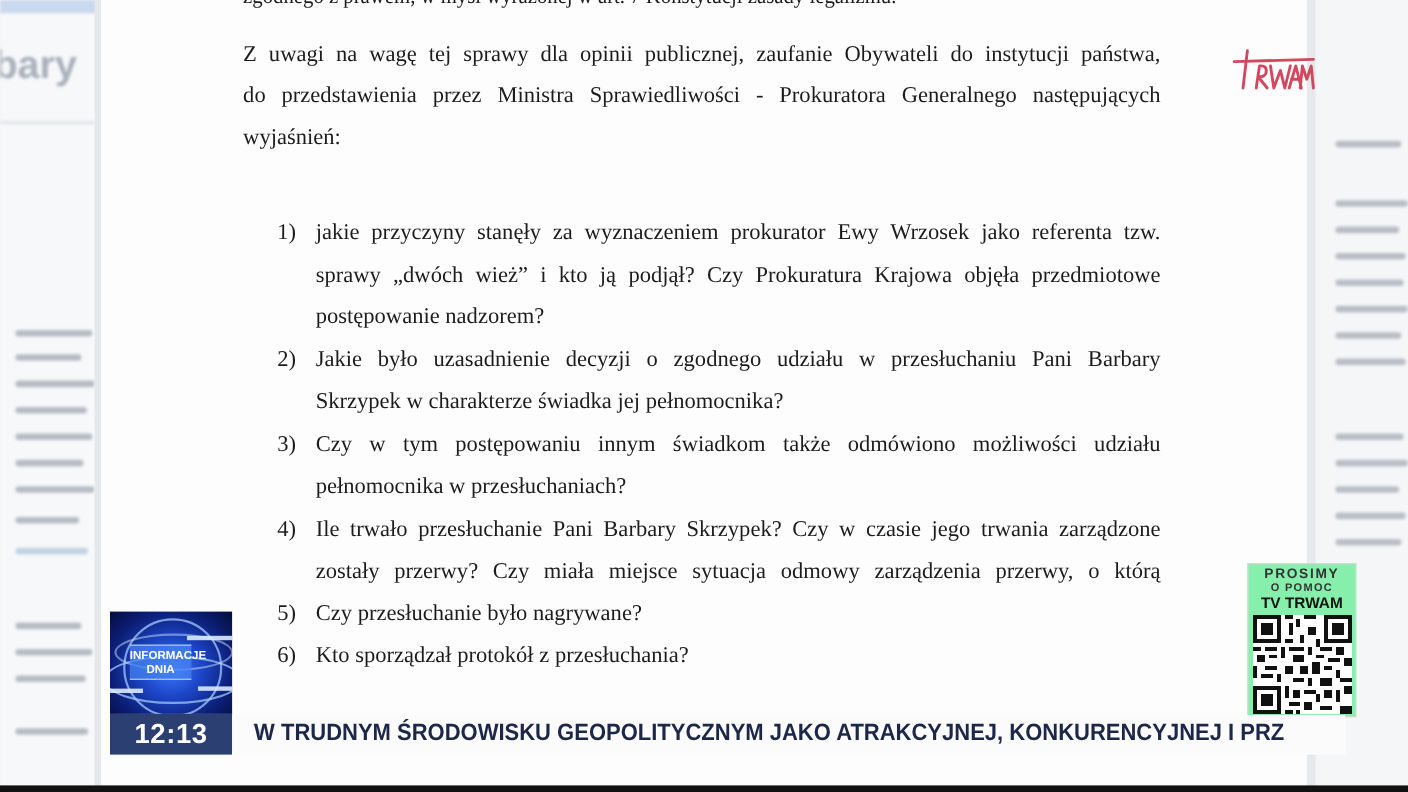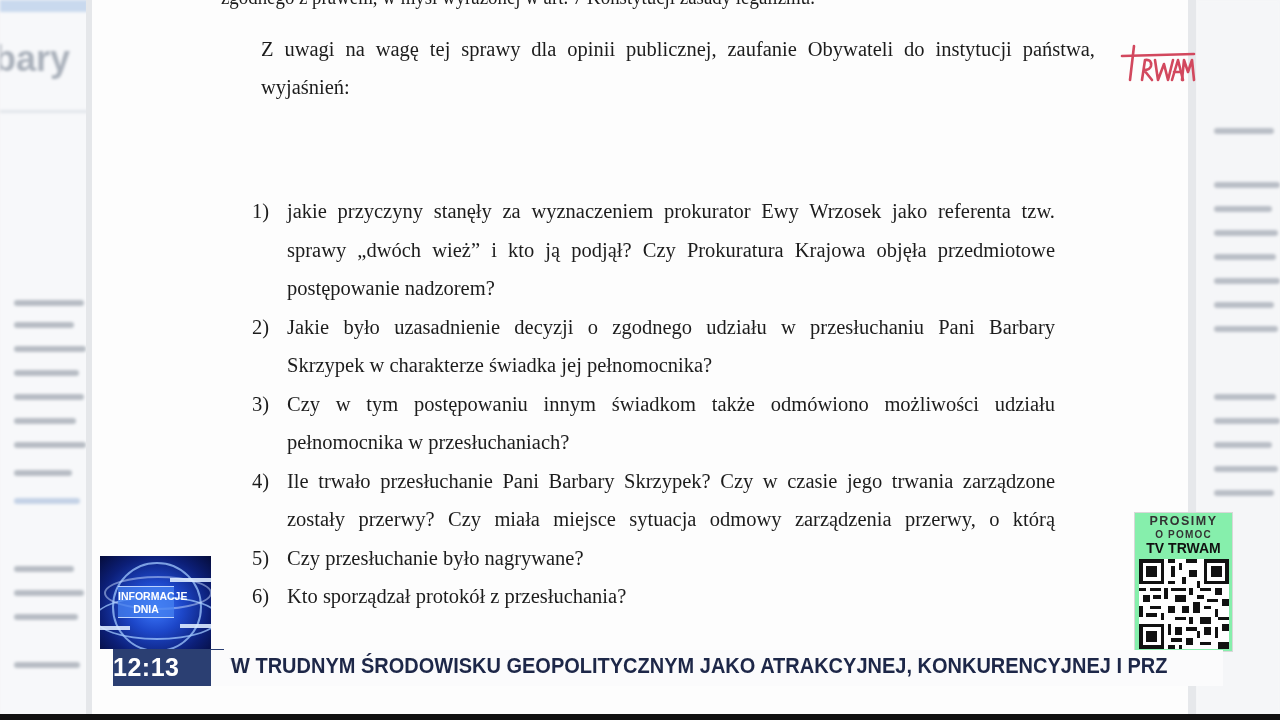--- a/index.html
+++ b/index.html
@@ -11,21 +11,21 @@
   .bg-left .hr{position:absolute;left:0;top:110px;width:88px;height:3px;background:#e1e5ea;}
   .bg-left .line{position:absolute;left:14px;height:6px;background:#b7bcc4;border-radius:3px;}
   .bg-sep-l{position:absolute;left:86px;top:0;width:6px;height:720px;background:#e5e7ea;}
   
   .bg-right{position:absolute;left:1196px;top:0;width:84px;height:720px;background:#f5f6f8;filter:blur(1.5px);overflow:hidden;}
   .bg-right .line{position:absolute;left:18px;height:6px;background:#b9bec6;border-radius:3px;}
   .bg-sep-r{position:absolute;left:1188px;top:0;width:8px;height:720px;background:#e6e8eb;}
   
   .page{position:absolute;left:92px;top:0;width:1096px;height:720px;background:#fdfdfd;}
   .cut-line{position:absolute;left:221px;top:-14px;width:834px;white-space:nowrap;color:#1c1c1c;font-size:20.5px;transform:scaleX(0.92);transform-origin:left;}
-  .para{position:absolute;left:221px;top:30px;width:834px;line-height:38px;text-align:justify;color:#1c1c1c;font-size:20.5px;margin-left:40px;}
+  .para{position:absolute;left:221px;top:30px;width:834px;line-height:38px;text-align:justify;color:#1c1c1c;font-size:20.5px;}
   .para span{display:block;white-space:nowrap;text-align:justify;text-align-last:justify;}
   .para span.last{text-align-last:left;}
   .list{position:absolute;left:252px;top:192px;width:803px;color:#1c1c1c;font-size:20.5px;}
   .item{position:relative;}
   .item .num{position:absolute;left:0;width:30px;}
   .item .txt{margin-left:35px;line-height:38.5px;}
   .item .txt span{display:block;white-space:nowrap;text-align:justify;text-align-last:justify;}
   .item .txt span.last{text-align-last:left;}
   
   .logo{position:absolute;left:1120px;top:42px;width:76px;height:44px;}
@@ -34,21 +34,21 @@
   .qr-t1{font-size:12.5px;font-weight:bold;color:#333;letter-spacing:1.5px;line-height:13px;margin-top:2px;}
   .qr-t2{font-size:10px;font-weight:bold;color:#333;letter-spacing:1.2px;line-height:13px;}
   .qr-t3{font-size:14px;font-weight:bold;color:#111;line-height:15px;}
   .qr{width:90px;height:90px;margin:3px auto 0;display:block;}
   
   .badge{position:absolute;left:100px;top:556px;width:111px;height:130px;}
   .badge-img{position:absolute;left:0;top:0;width:111px;height:93px;background:radial-gradient(ellipse at 50% 55%,#3e7bff 0%,#1d47c9 35%,#0c1f78 70%,#050c3a 100%);overflow:hidden;}
   .badge-img .ring{position:absolute;border:2px solid rgba(160,200,255,0.75);border-radius:50%;}
   .badge-img .bar{position:absolute;height:4px;background:rgba(220,235,255,0.9);}
   .badge-label{position:absolute;left:18px;top:30px;width:56px;height:32px;background:rgba(70,130,240,0.75);border-top:1px solid #bcd3ff;border-bottom:1px solid #bcd3ff;font-family:"Liberation Sans",sans-serif;font-weight:bold;color:#fff;font-size:10.5px;line-height:13px;text-align:center;padding-top:3px;box-sizing:border-box;}
-  .clock{position:absolute;left:0;top:93px;width:111px;height:37px;background:#2b3f72;color:#fff;font-family:"Liberation Sans",sans-serif;font-weight:bold;font-size:25px;line-height:37px;letter-spacing:0.5px;margin-left:13px;}
+  .clock{position:absolute;left:0;top:93px;width:111px;height:37px;background:#2b3f72;color:#fff;font-family:"Liberation Sans",sans-serif;font-weight:bold;font-size:25px;line-height:37px;text-align:center;letter-spacing:0.5px;}
   
   .ticker{position:absolute;left:211px;top:650px;width:1012px;height:36px;background:#fbfbfc;overflow:hidden;}
   .ticker-text{position:absolute;left:20px;top:4px;white-space:nowrap;font-family:"Liberation Sans",sans-serif;font-weight:bold;font-size:21.5px;color:#1d2748;transform:scaleX(0.93);transform-origin:left;}
   .ticker-fade{position:absolute;left:18px;top:4px;font-family:"Liberation Sans",sans-serif;font-weight:bold;font-size:21.5px;color:#c8ccd4;}
   .bottom-bar{position:absolute;left:0;top:714px;width:1280px;height:6px;background:#111;}
 </style>
 </head>
 <body>
 
 <div class="bg-left">
@@ -87,20 +87,21 @@
   <div class="line" style="top:490px;width:60px"></div>
 </div>
 <div class="bg-sep-r"></div>
 
 <div class="page"></div>
 
 <div class="cut-line">zgodnego z prawem, w myśl wyrażonej w art. 7 Konstytucji zasady legalizmu.</div>
 
 <div class="para">
   <span>Z uwagi na wagę tej sprawy dla opinii publicznej, zaufanie Obywateli do instytucji państwa,</span>
+  <span>do przedstawienia przez Ministra Sprawiedliwości - Prokuratora Generalnego następujących</span>
   <span class="last">wyjaśnień:</span>
 </div>
 
 <div class="list">
   <div class="item">
     <span class="num" style="top:0;line-height:38.5px">1)</span>
     <div class="txt">
       <span>jakie przyczyny stanęły za wyznaczeniem prokurator Ewy Wrzosek jako referenta tzw.</span>
       <span>sprawy „dwóch wież” i kto ją podjął? Czy Prokuratura Krajowa objęła przedmiotowe</span>
       <span class="last">postępowanie nadzorem?</span>

